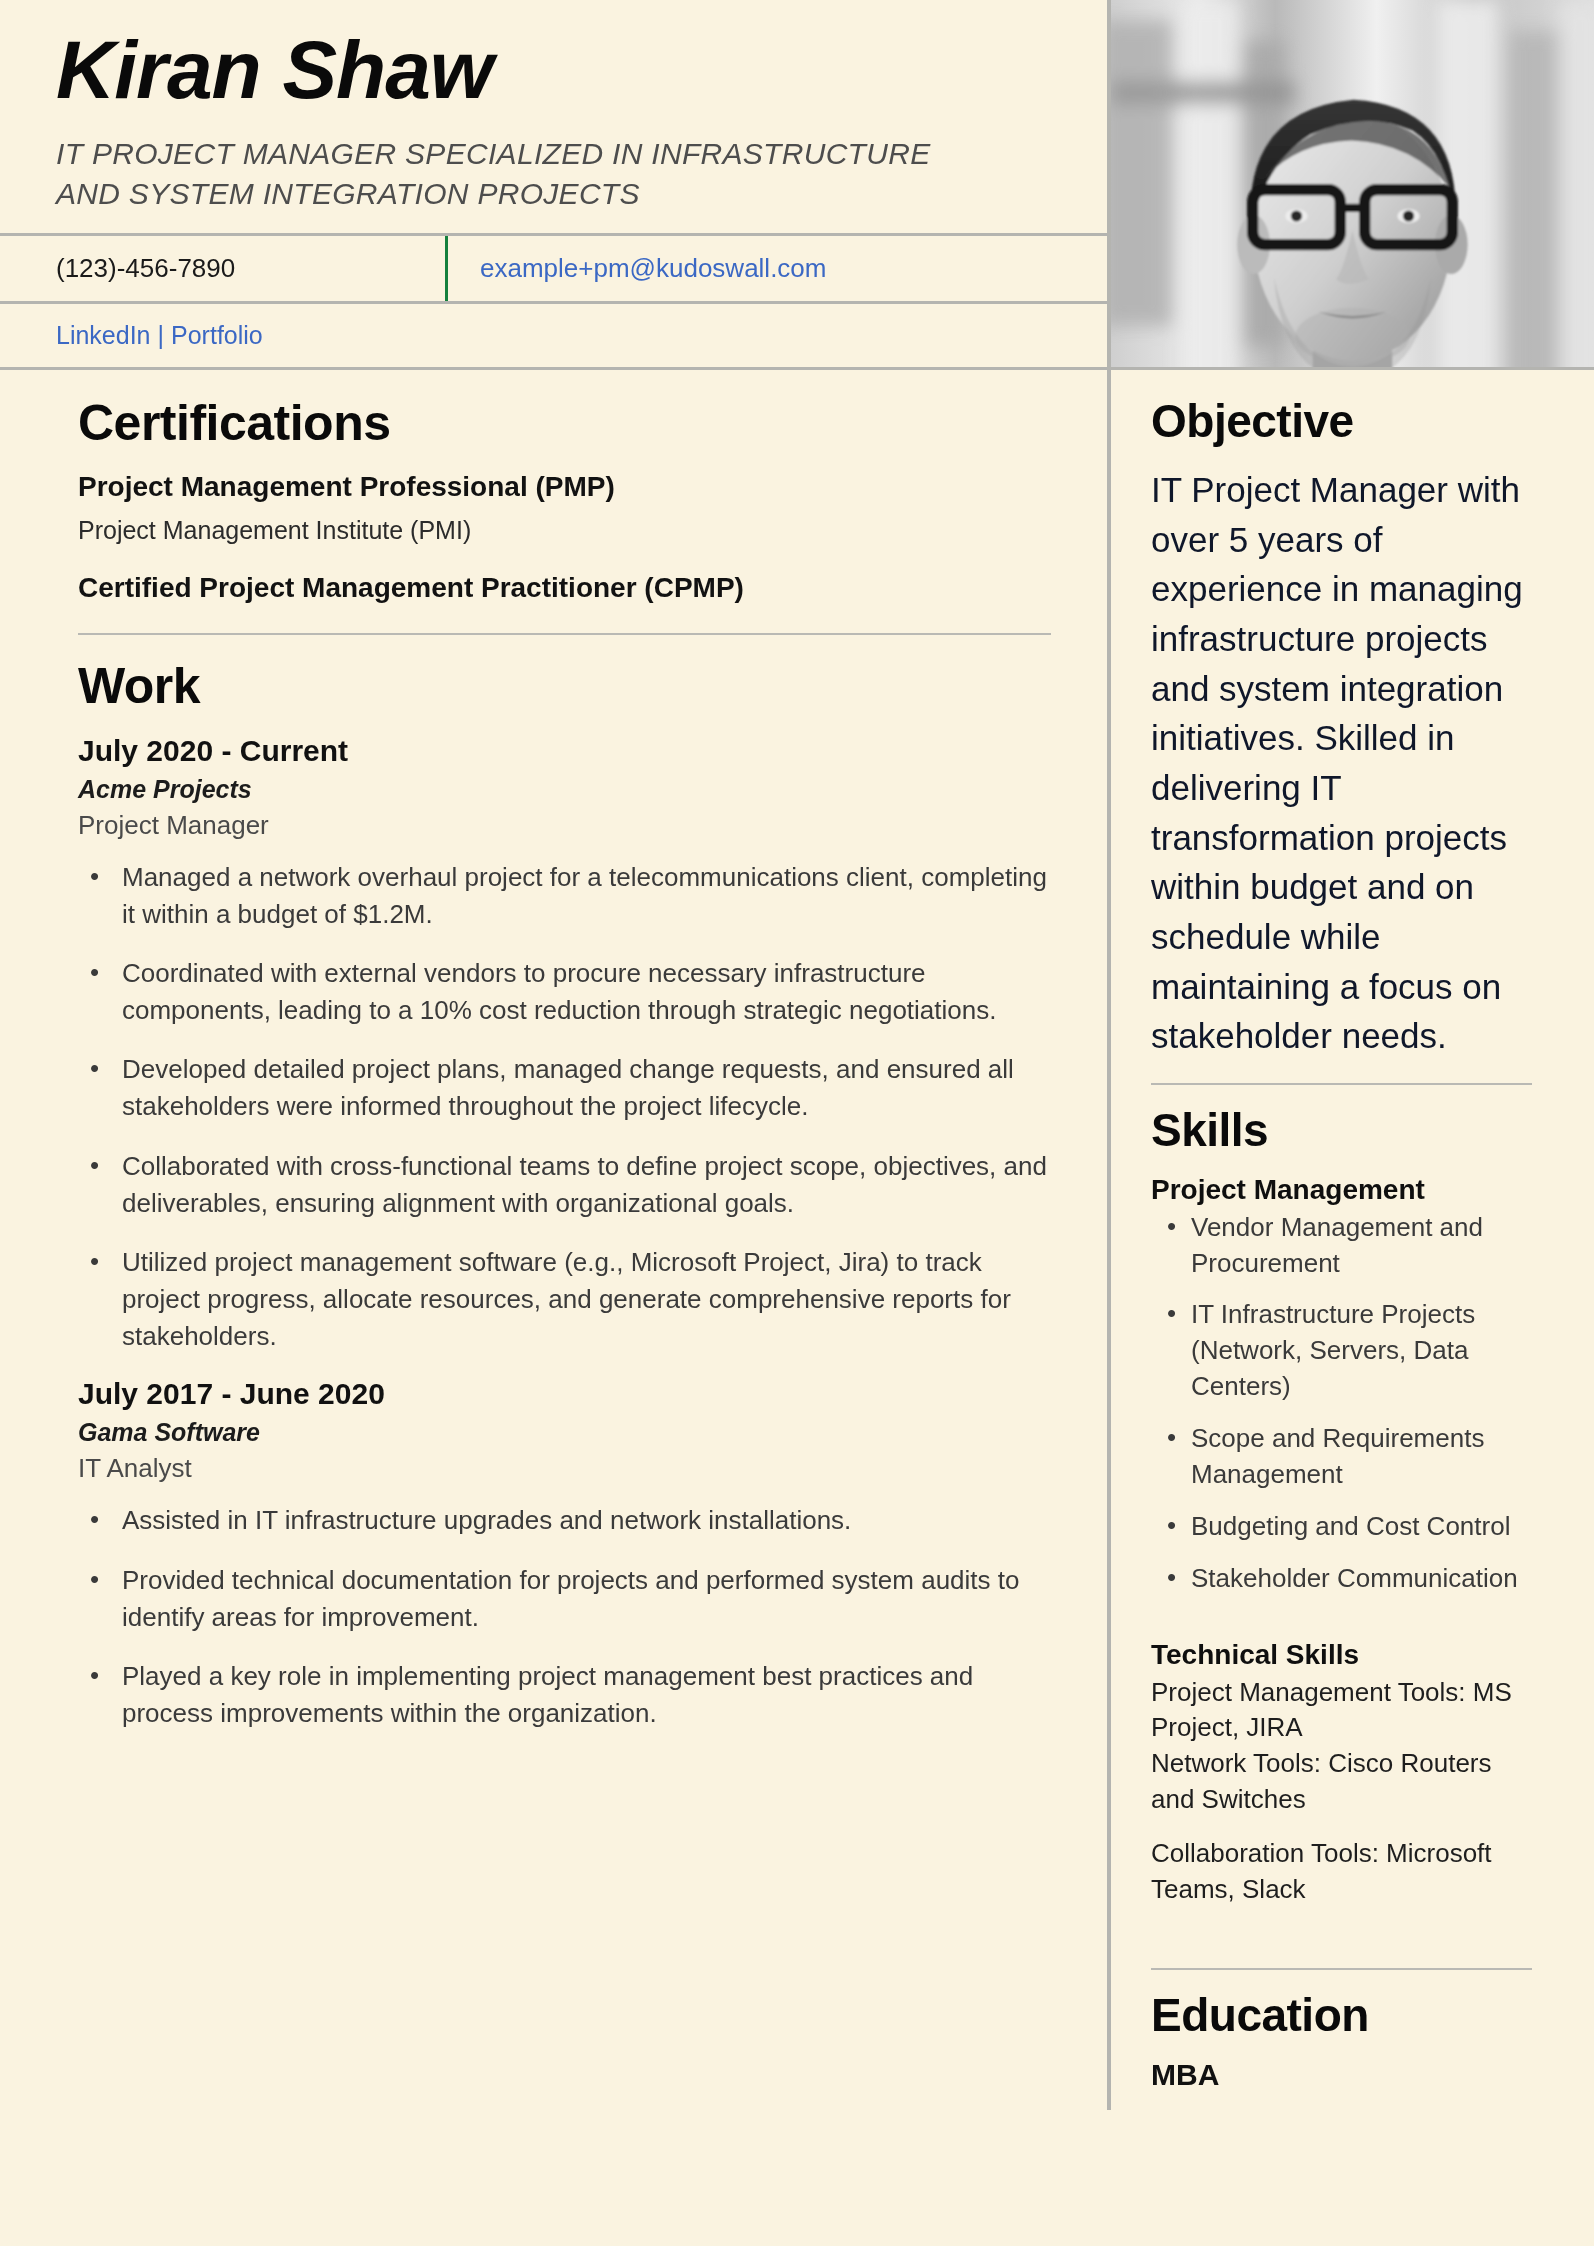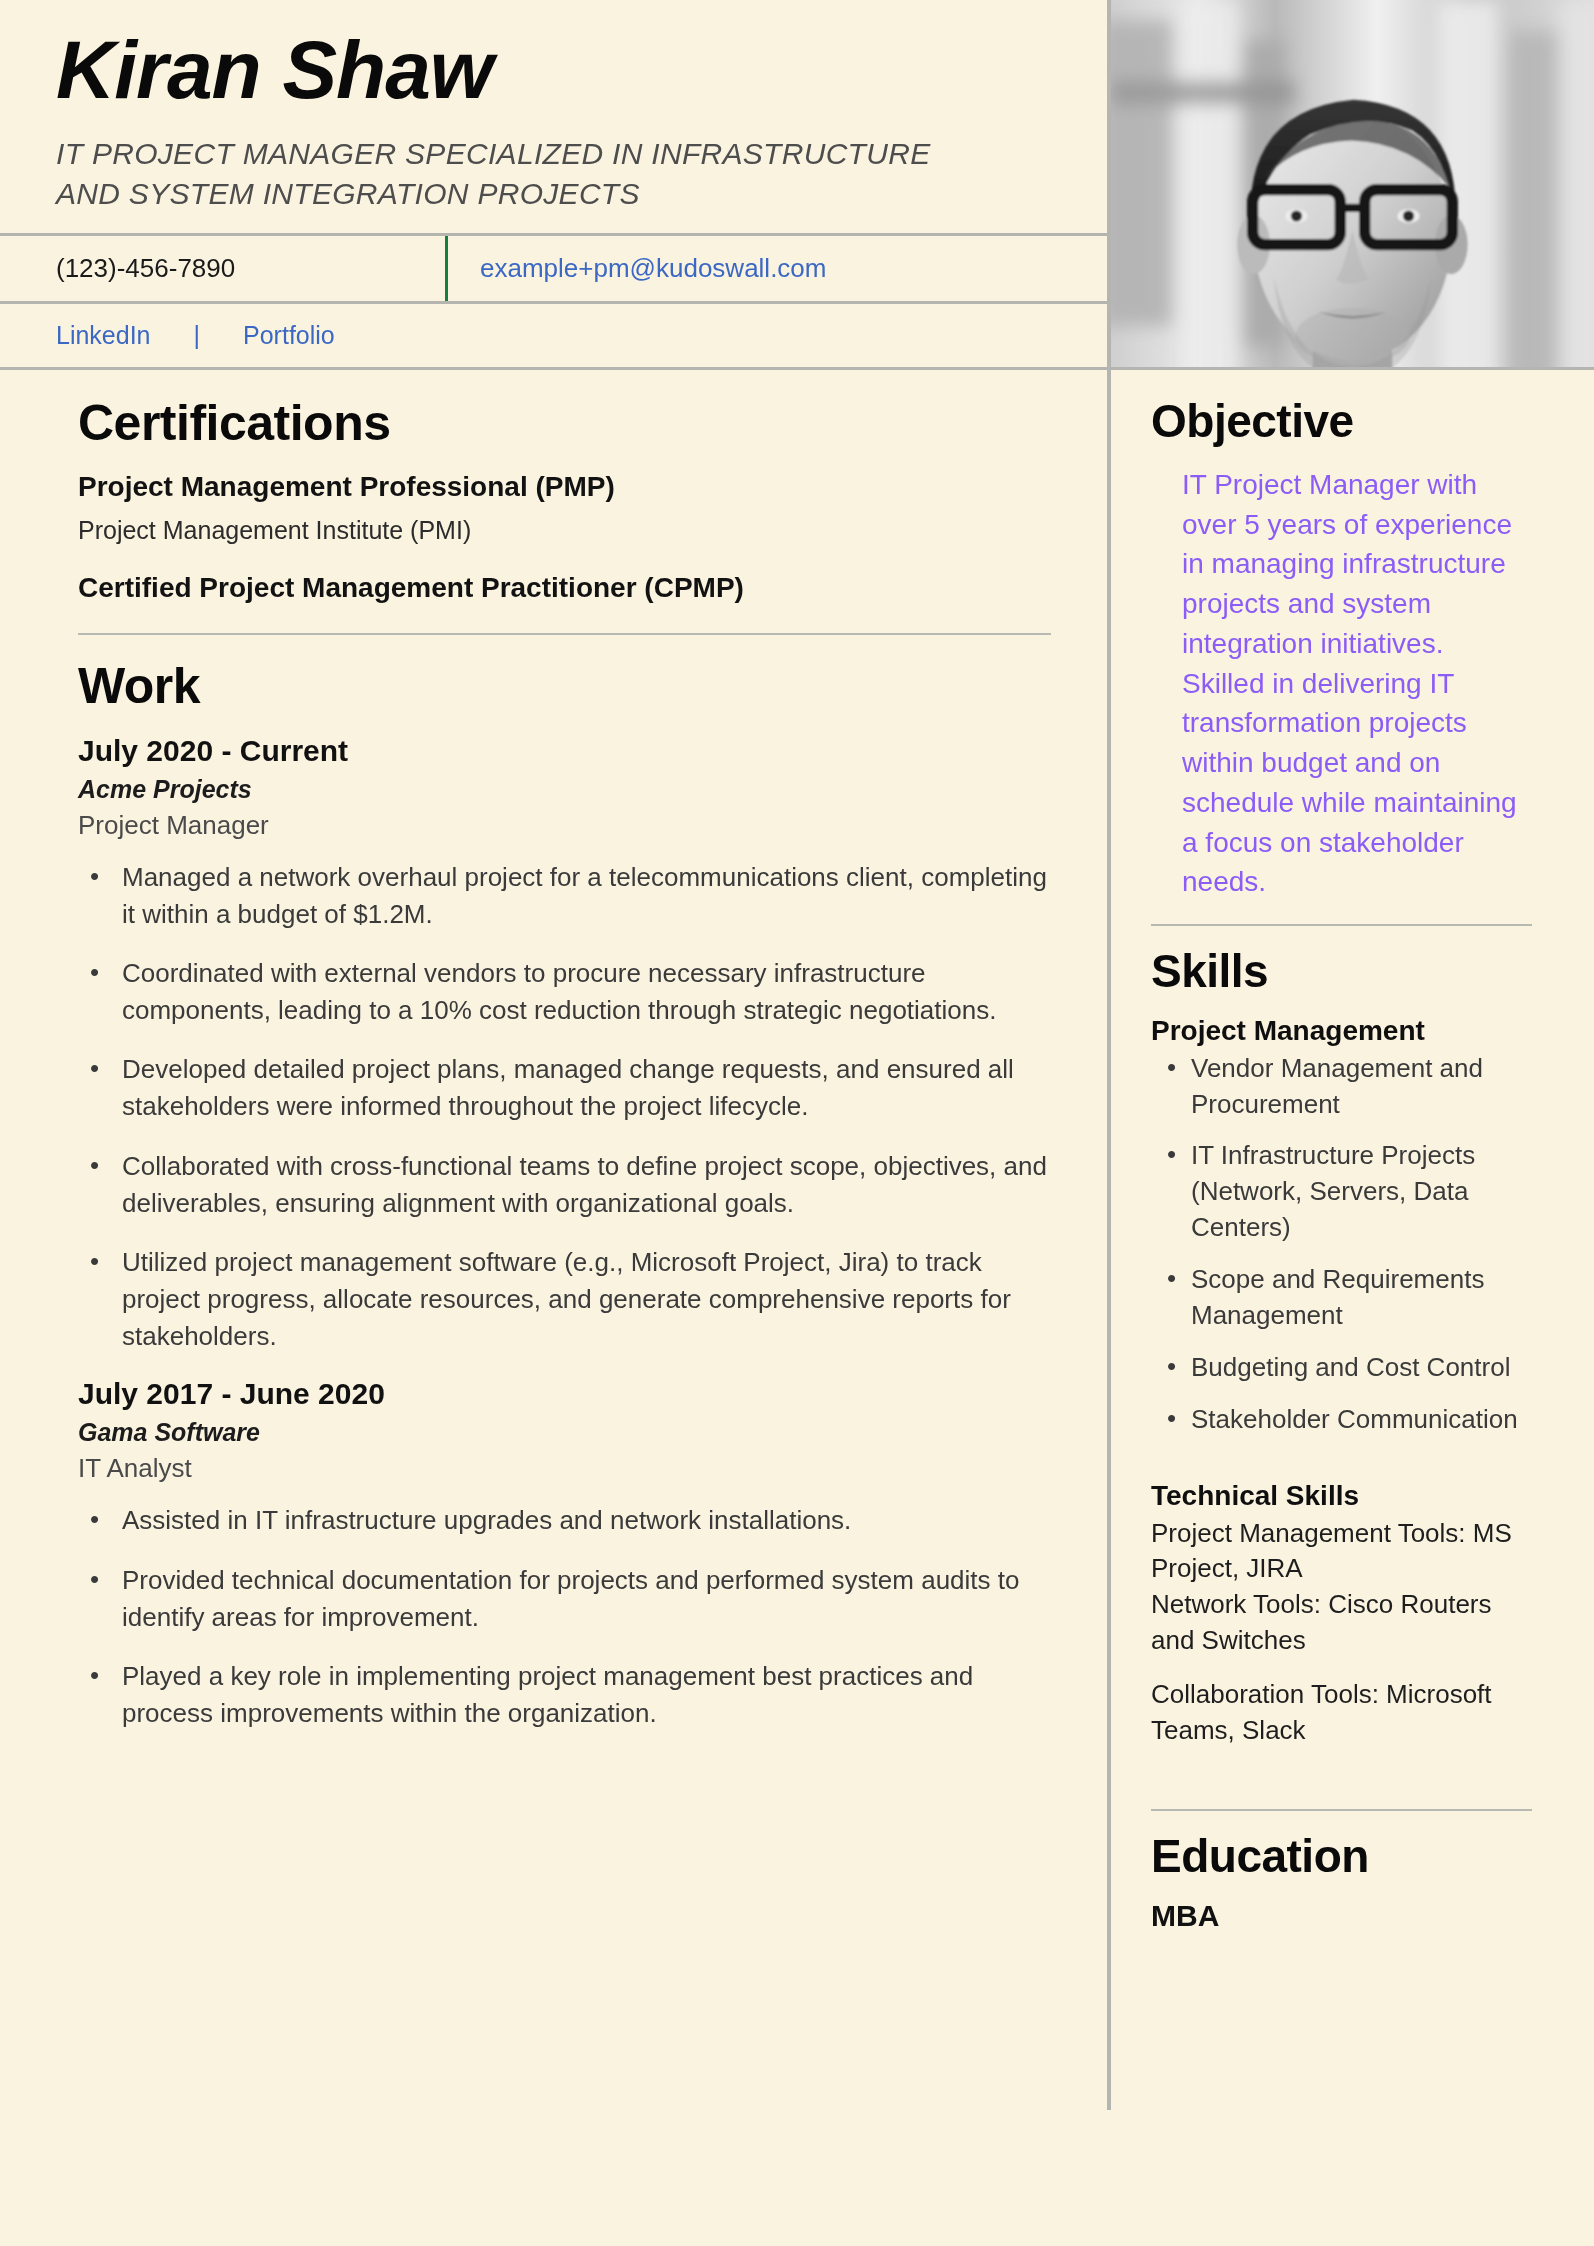--- a/index.html
+++ b/index.html
@@ -61,21 +61,20 @@
   .contact-cell.phone { flex: 0 0 448px; border-right: 3px solid #15803d; }
   .contact-cell.email { flex: 1; padding-left: 32px; }
   .contact-cell.email a { color: #3b68c4; text-decoration: none; }
   .links-row {
     border-top: 3px solid #b4b4b0;
     height: 66px;
     display: flex;
     align-items: center;
     padding-left: 56px;
     font-size: 25px;
-    gap: 36px;
   }
   .links-row a { color: #3b68c4; text-decoration: none; }
   .links-sep { color: #3b68c4; padding: 0 7px; }
 
   
   .photo-wrap {
     flex: 1;
     position: relative;
     overflow: hidden;
     background: #d9d9d9;
@@ -172,24 +171,23 @@
     content: "•";
     position: absolute;
     left: -26px;
     top: -1px;
     font-size: 26px;
     color: #3a3a3a;
   }
 
   
   .side-text {
-    font-size: 28px;
+    font-size: 35px;
     line-height: 1.42;
-    color: #8b5cf6;
-    margin-left: 31px;
+    color: #0f172a;
   }
   .skill-group-title {
     font-size: 28px;
     font-weight: 700;
     color: #0f0f0f;
     margin-bottom: 4px;
   }
   ul.side-bullets {
     margin: 2px 0 0 0;
     padding-left: 40px;

